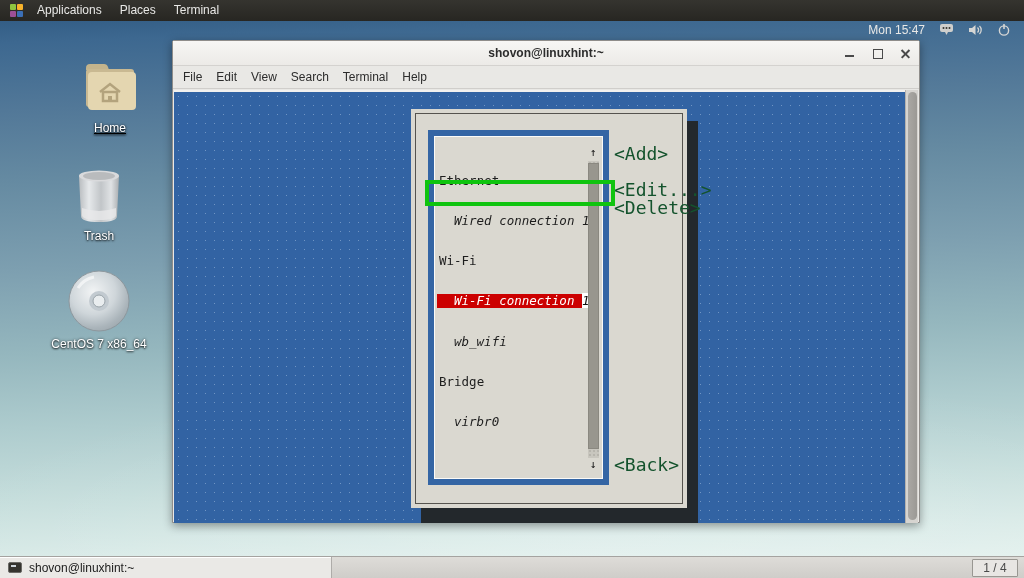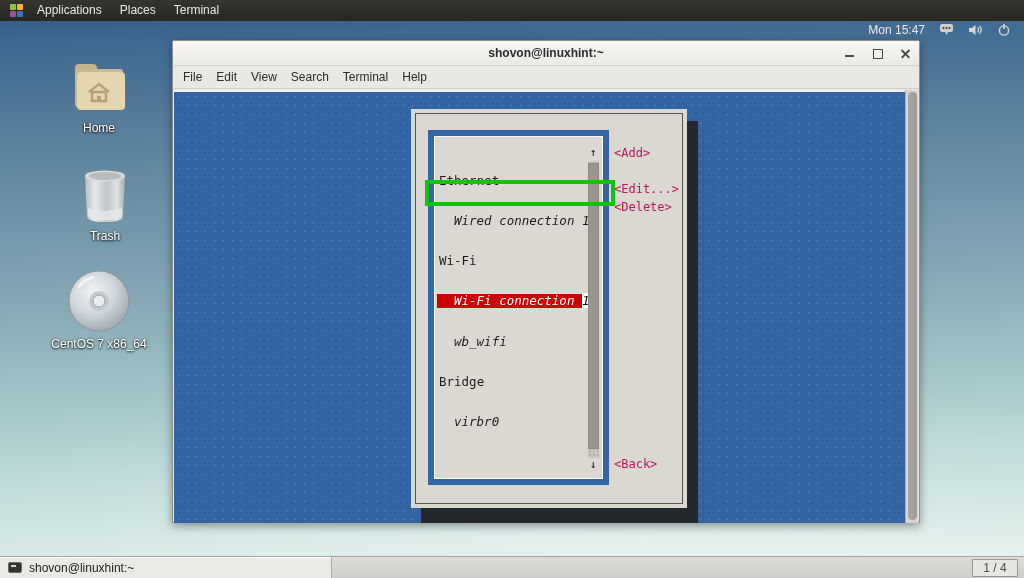--- a/index.html
+++ b/index.html
@@ -37,22 +37,22 @@
   .topbar .clock { font-size:12px; }
   .tb-icon { width:16px; height:16px; display:inline-flex; align-items:center; justify-content:center; }
 
   
   .desk-icon { position:absolute; width:112px; text-align:center; z-index:5; cursor:default; }
   .desk-icon .glyph { display:block; margin:0 auto; }
   .desk-icon .label {
     margin-top:3px; font-size:12px; color:#fff;
     text-shadow:0 1px 2px rgba(0,0,0,.85), 0 0 3px rgba(0,0,0,.6);
   }
-  #icon-home  { left:43px; top:54px; }
-  #icon-trash { left:49px; top:164px; }
+  #icon-home  { left:54px; top:54px;text-decoration:underline; }
+  #icon-trash { left:43px; top:164px; }
   #icon-cd    { left:43px; top:268px; }
 
   
   .window {
     position:absolute; left:172px; top:40px; width:748px; height:483px;
     background:#e9e8e5; border:1px solid #8f8d8a; border-radius:2px 2px 0 0;
     box-shadow:0 3px 10px rgba(0,0,0,.38); z-index:10;
   }
   .titlebar {
     height:25px; background:linear-gradient(#f7f6f4,#eceae7);
@@ -99,21 +99,21 @@
   .row.selected .cursor { background:#ffffff; color:#111; }
 
   .list-sb-up, .list-sb-down { position:absolute; right:3px; width:12px; text-align:center;
     font-size:11px; color:#111; line-height:12px; }
   .list-sb-up { top:10px; } .list-sb-down { bottom:7px; }
   .list-sb-trough { position:absolute; right:3px; top:24px; bottom:20px; width:11px;
     background:#c8c6be;
     background-image:radial-gradient(rgba(90,90,85,.35) .6px, transparent .8px); background-size:4px 4px; }
   .list-sb-thumb { position:absolute; left:0; top:2px; width:11px; height:286px; background:#98968e; border:1px solid #8a8880; }
 
-  .tui-btn { position:absolute; left:203px; font-size:12px; line-height:13.4px; color:#be185d; cursor:default; white-space:pre; }
+  .tui-btn { position:absolute; left:203px; font-size:18px; line-height:13.4px; color:#14532d; cursor:default; white-space:pre; }
   #btn-add    { top:38px; }
   #btn-edit   { top:74px; }
   #btn-delete { top:92px; }
   #btn-back   { top:349px; }
 
   .annotation { position:absolute; left:251px; top:88px; width:190px; height:26px;
     border:4px solid #0fc40f; z-index:6; pointer-events:none; }
 
   
   .taskbar { position:absolute; left:0; bottom:0; width:1024px; height:22px;

